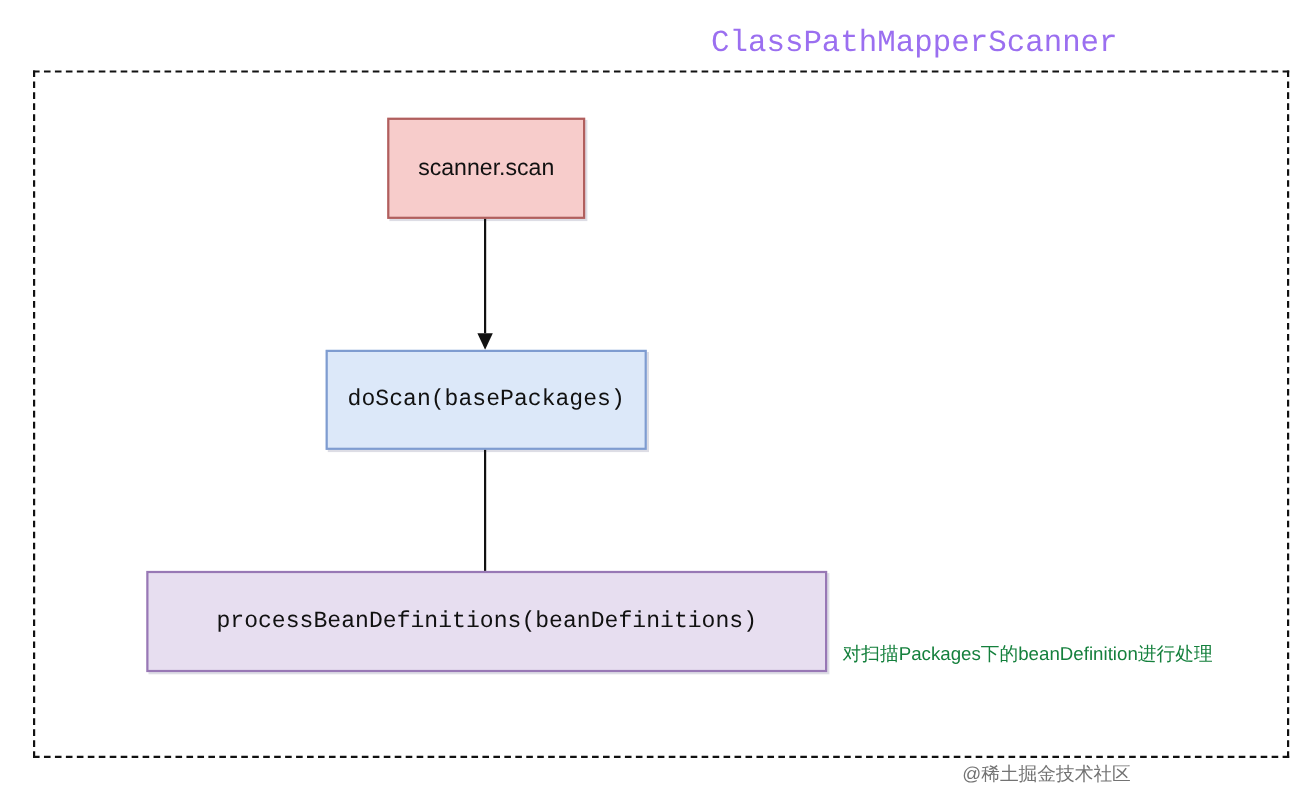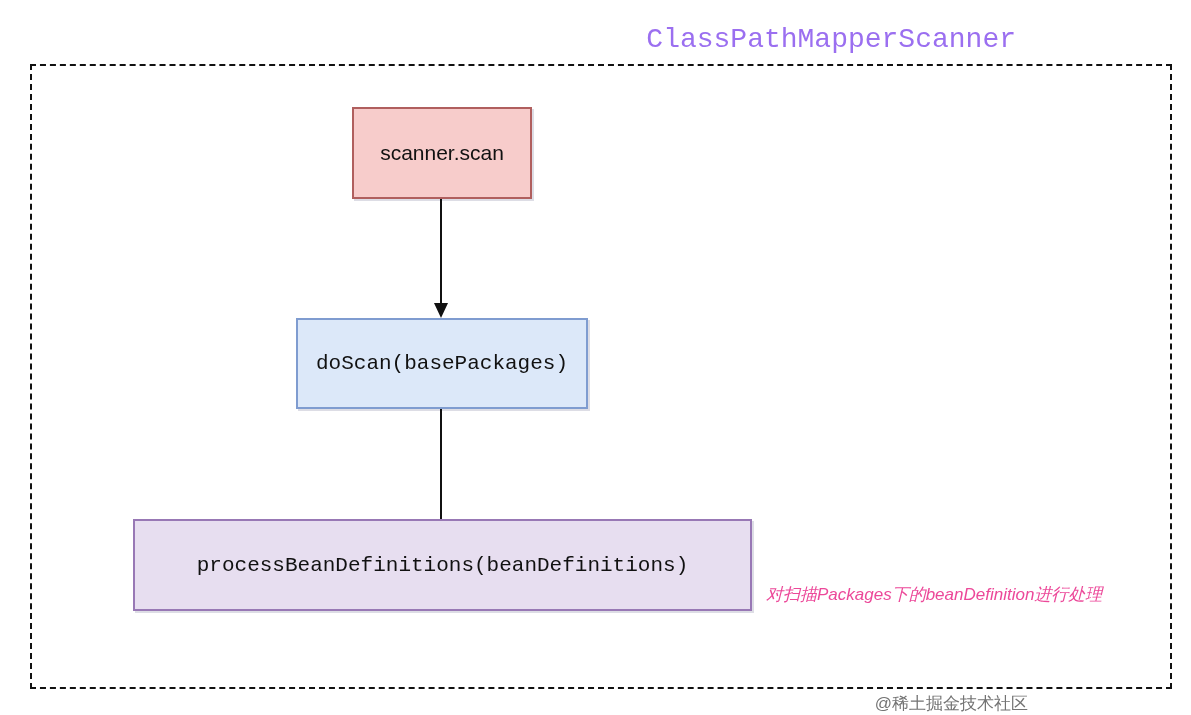--- a/index.html
+++ b/index.html
@@ -88,23 +88,22 @@
     border-top: 15px solid #111111;
   }
   .arrow-1 { left: 433px; top: 199px; height: 119px; }
   .arrow-2 { left: 433px; top: 409px; height: 132px; }
 
   .annotation {
     position: absolute;
     left: 766px; top: 583px;
     font-family: "Liberation Sans", sans-serif;
     font-size: 17px;
-    color: #ec4899;
+    color: #15803d;
     white-space: nowrap;
-    font-style: italic;
   }
 
   .watermark {
     position: absolute;
     right: 16px; bottom: 0px;
     font-family: "Liberation Sans", sans-serif;
     font-size: 17px;
     color: #737373;
     white-space: nowrap;
   }

